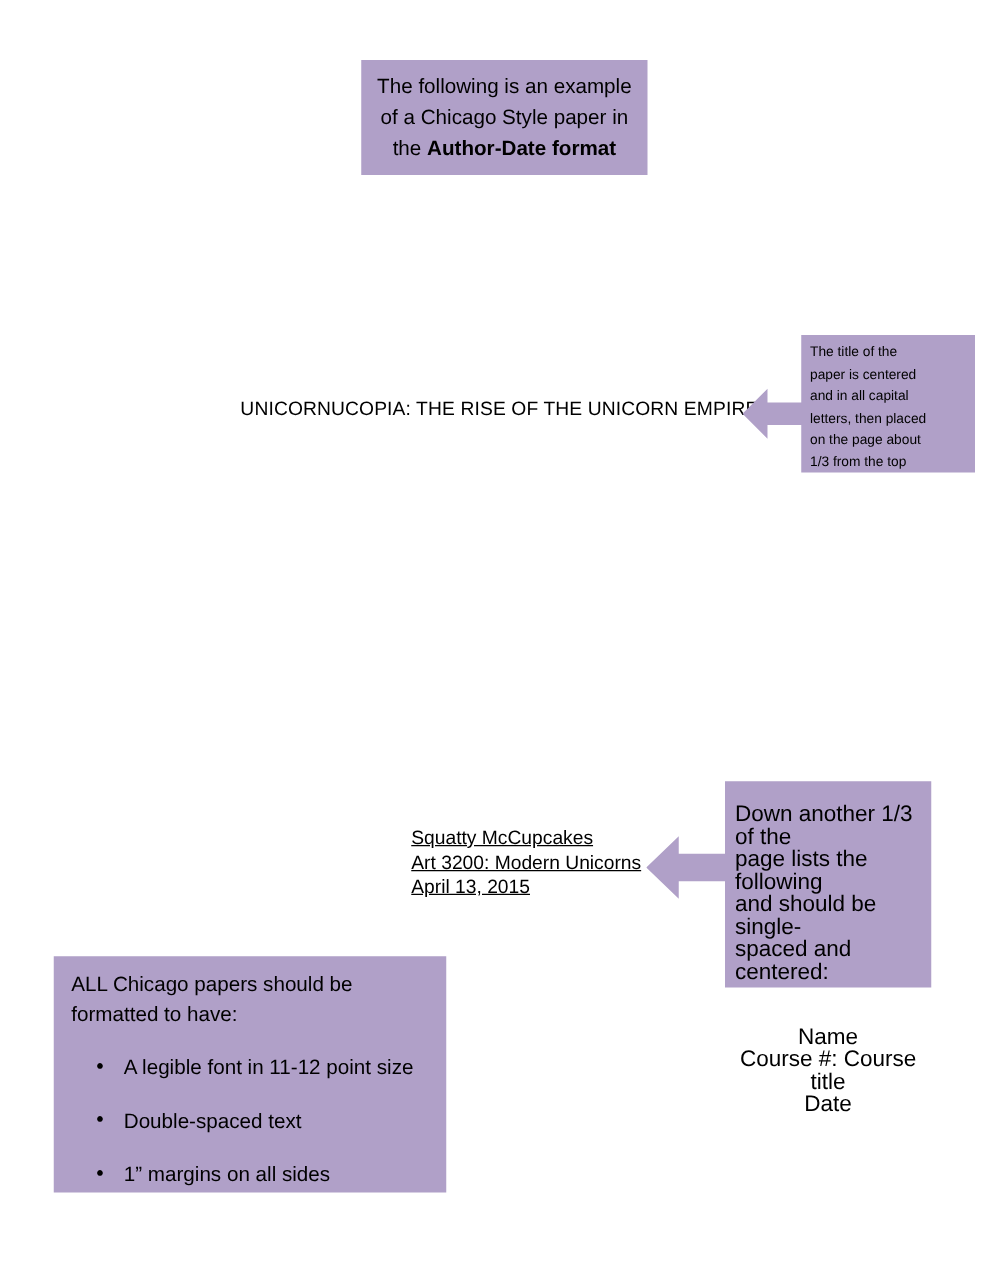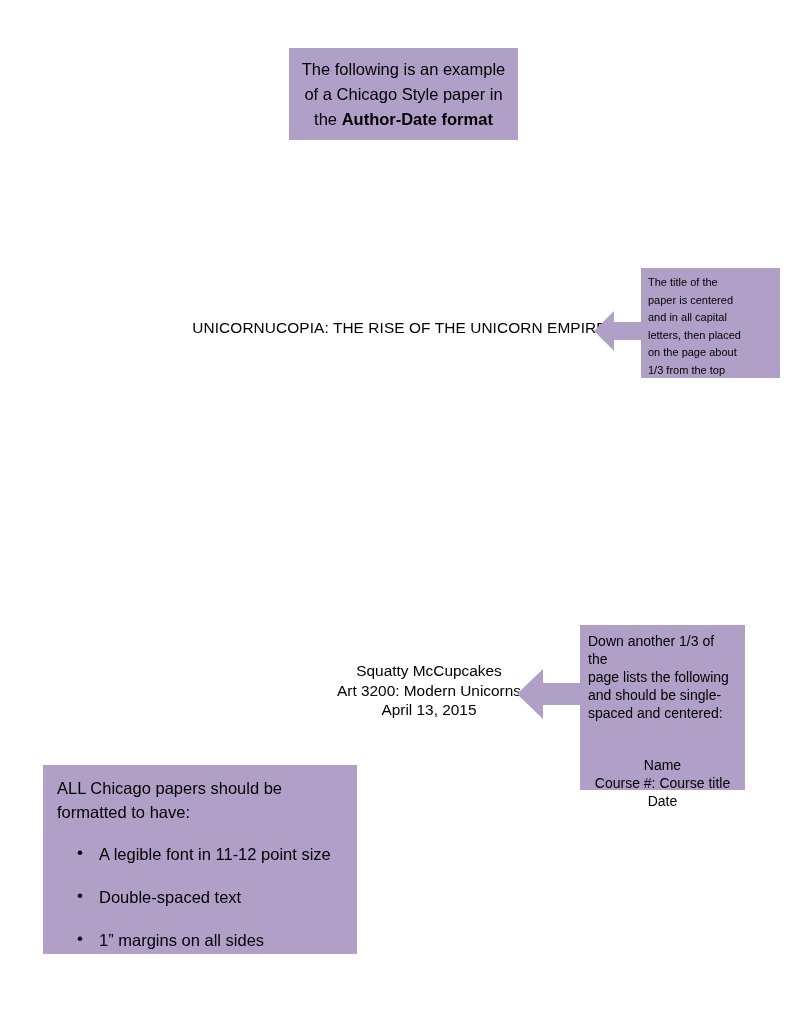--- a/index.html
+++ b/index.html
@@ -53,23 +53,23 @@
     font-size: 11px;
     line-height: 17.6px;
   }
 
   
   #heading-callout {
     left: 580px;
     top: 625px;
     width: 165px;
     height: 165px;
-    padding: 7px 8px 0 8px;
+    padding: 17px 8px 0 8px;
     text-align: left;
-    font-size: 14px;
+    font-size: 18px;
     line-height: 18px;
   }
   #heading-callout .sample {
     text-align: center;
     margin-top: 34px;
   }
 
   
   #requirements-box {
     left: 43px;
@@ -119,23 +119,24 @@
     text-align: center;
     font-size: 15.4px;
     letter-spacing: 0.1px;
   }
   #paper-title span { display: inline-block; margin-left: -1px; }
 
   #author-block {
     left: 329px;
     top: 661px;
     width: 200px;
-    text-align: center;
+    text-align: left;
     font-size: 15.4px;
     line-height: 19.5px;
+    text-decoration: underline;
   }
   #author-block .line { display: block; }
 </style>
 </head>
 <body>
 
 <div id="page">
 
   <div class="callout" id="intro-box">
     <span class="line">The following is an example</span>

